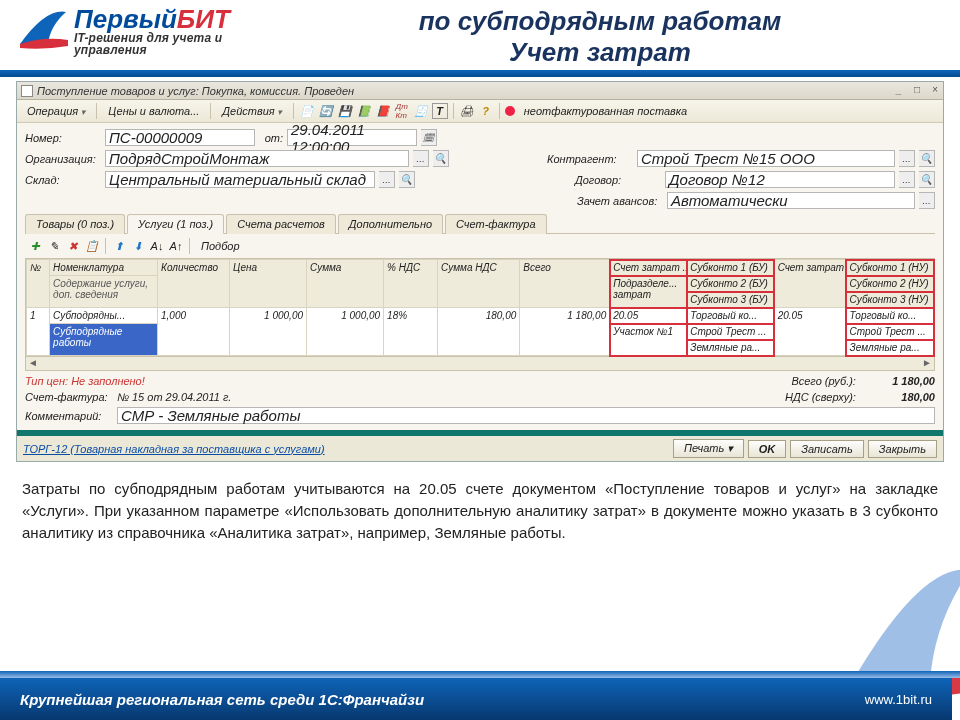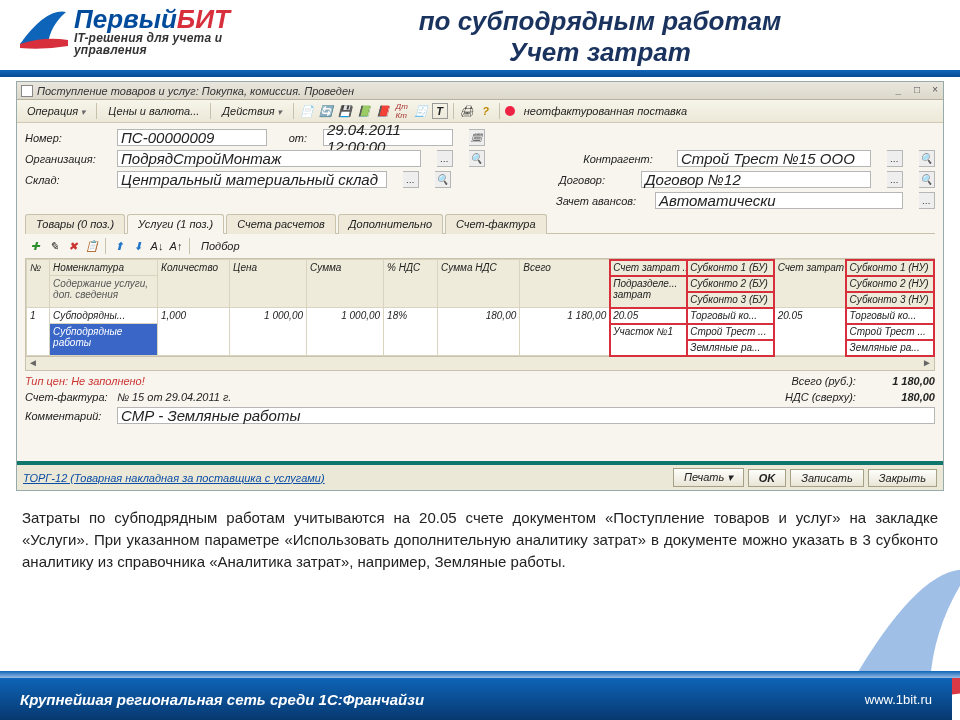--- a/index.html
+++ b/index.html
@@ -19,23 +19,23 @@
   .titlebar .title { flex: 1; font-size: 11px; color: #333; }
   .win-btns { display: flex; }
   .win-btn { width: 16px; height: 14px; margin-left: 2px; font-size: 10px; text-align: center; line-height: 12px; color: #555; }
   .toolbar { background: linear-gradient(#f7f5ea,#ece8d8); border-bottom: 1px solid #cfc9b4; display: flex; align-items: center; padding: 3px 4px; gap: 3px; }
   .tbtn { font-size: 11px; padding: 2px 6px; corlor:#333; cursor: default; }
   .tbtn.drop::after { content: " ▾"; font-size: 9px; color: #666; }
   .tsep { width: 1px; height: 16px; background: #c8c2ac; margin: 0 2px; }
   .ticon { width: 16px; height: 16px; display: inline-flex; align-items: center; justify-content: center; font-size: 11px; }
   .red-dot { width: 10px; height: 10px; background: #e24; border-radius: 50%; }
   .form-area { padding: 6px 8px; }
-  .form-row { display: flex; align-items: center; margin-bottom: 4px; gap: 16px; }
+  .form-row { display: flex; align-items: center; margin-bottom: 4px; gap: 4px; }
   .lbl { width: 76px; font-size: 11px; color: #222; }
-  .lbl.r { width: 86px; text-align: center; }
+  .lbl.r { width: 86px; text-align: left; }
   .inp { background: #fff; border: 1px solid #b6b6b6; height: 17px; font-size: 15px; padding: 0 3px; display: flex; align-items: center; }
   .dots { width: 16px; height: 17px; border: 1px solid #b6b6b6; border-left: none; background: #eee; display: flex; align-items: center; justify-content: center; font-size: 9px; }
   .q { width: 16px; height: 17px; border: 1px solid #b6b6b6; border-left: none; background: #eee; display: flex; align-items: center; justify-content: center; font-size: 10px; }
   .spacer { flex: 1; }
   .tabs { display: flex; border-bottom: 1px solid #c8c2ac; margin-top: 4px; }
   .tab { padding: 3px 10px; font-size: 11px; background: #eee9d8; border: 1px solid #c8c2ac; border-bottom: none; margin-right: 2px; border-radius: 3px 3px 0 0; position: relative; top: 1px; }
   .tab.active { background: #f7f5ed; border-bottom: 1px solid #f7f5ed; }
   .subtb { display: flex; align-items: center; gap: 3px; padding: 4px 2px; }
   .sic { width: 16px; height: 16px; font-size: 11px; display: flex; align-items: center; justify-content: center; }
   .sic.green { color: #2a8f2a; }
@@ -47,21 +47,21 @@
   .grid .sel { background: #3a66c8; color: #fff; }
   .highlight-right { outline: 2px solid #d72f3c; outline-offset: -1px; }
   .grid-scrolls { display: flex; height: 14px; background: #efebdb; border: 1px solid #c8c2ac; border-top: none; }
   .grid-scrolls .sbox { width: 14px; text-align: center; font-size: 10px; color: #666; }
   .grid-scrolls .strack { flex: 1; }
   .footer-row { display: flex; align-items: center; margin-top: 4px; }
   .flbl { font-size: 11px; color: #222; width: 92px; }
   .red-txt { color: #c33; }
   .tot { margin-left: auto; text-align: right; font-size: 11px; }
   .tot .v { font-weight: bold; display: inline-block; width: 76px; }
-  .bottom-bar { background: #ece8d8; border-top: 4px solid #0f766e; padding: 3px 6px; display: flex; align-items: center; justify-content: flex-end; gap: 4px; font-size: 11px; margin-top: 31px; }
+  .bottom-bar { background: #ece8d8; border-top: 6px solid #0f766e; padding: 3px 6px; display: flex; align-items: center; justify-content: flex-end; gap: 4px; font-size: 11px; }
   .bottom-bar .lnk { color: #0a4da4; text-decoration: underline; margin-right: auto; }
   .btn { background: linear-gradient(#fdfdfb,#e9e5d6); border: 1px solid #a6a186; padding: 2px 10px; font-size: 11px; }
   .btn.ok { font-weight: bold; }
   .paragraph { margin: 16px 22px 0; font-size: 15px; color: #222; line-height: 1.45; text-align: justify; }
   .footer-blue { position: absolute; bottom: 0; left: 0; right: 8px; height: 42px; background: linear-gradient(#0e64b8,#07386f); display: flex; align-items: center; padding: 0 20px; color: #fff; font-style: italic; font-weight: bold; font-size: 15px; }
   .footer-blue .url { margin-left: auto; font-size: 13px; font-style: normal; font-weight: normal; }
   .footer-stripe { position: absolute; bottom: 42px; left: 0; right: 0; height: 7px; background: linear-gradient(#0e64b8,#9abce5); }
   .sail-deco { position: absolute; right: -12px; bottom: 18px; width: 130px; height: 150px; opacity: .95; pointer-events:none; }
 </style>
 </head>
@@ -127,21 +127,21 @@
       <span class="inp" style="width:130px">29.04.2011 12:00:00</span>
       <span class="dots">🗓</span>
     </div>
     <div class="form-row">
       <span class="lbl">Организация:</span>
       <span class="inp" style="width:304px">ПодрядСтройМонтаж</span>
       <span class="dots">…</span>
       <span class="q">🔍</span>
       <span class="spacer"></span>
       <span class="lbl r">Контрагент:</span>
-      <span class="inp" style="width:194px">Строй Трест №15 ООО</span>
+      <span class="inp" style="width:258px">Строй Трест №15 ООО</span>
       <span class="dots">…</span>
       <span class="q">🔍</span>
     </div>
     <div class="form-row">
       <span class="lbl">Склад:</span>
       <span class="inp" style="width:270px">Центральный материальный склад</span>
       <span class="dots">…</span>
       <span class="q">🔍</span>
       <span class="spacer"></span>
       <span class="lbl r">Договор:</span>

